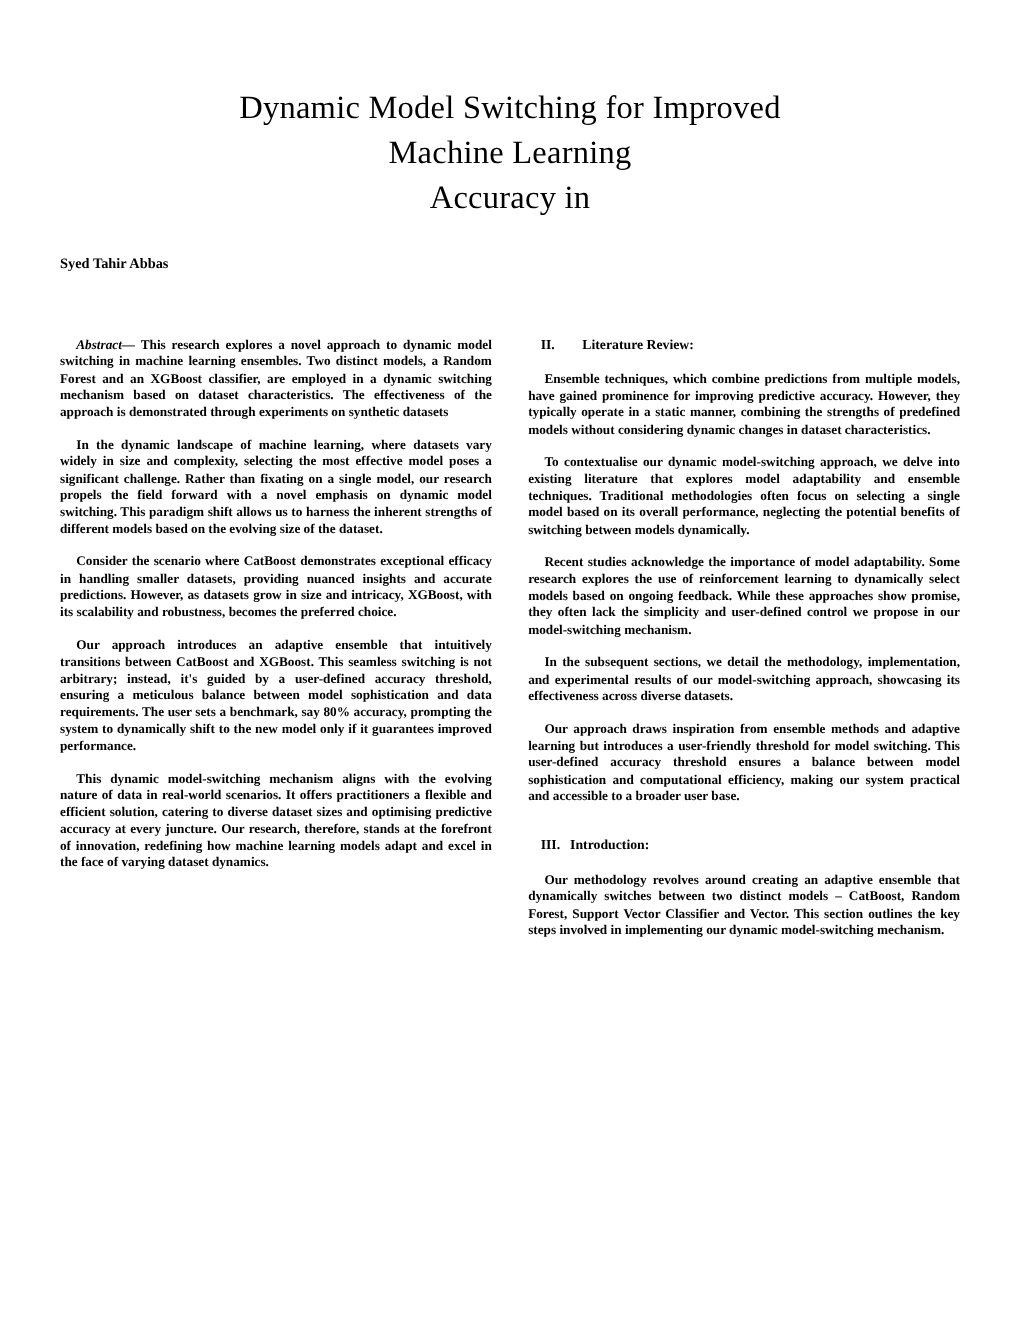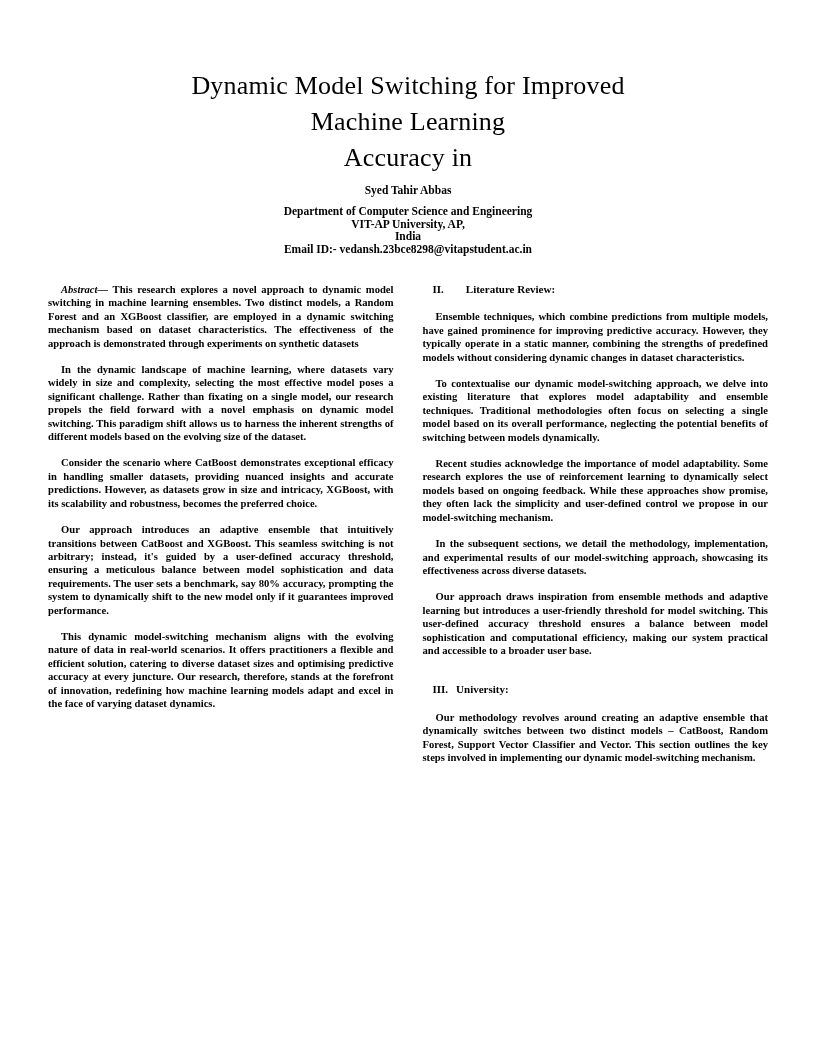--- a/index.html
+++ b/index.html
@@ -12,28 +12,28 @@
     overflow: hidden;
   }
   h1.title {
     margin: 0; padding: 0;
     font-size: 26px; font-weight: 400;
     line-height: 36px; text-align: center;
     letter-spacing: 0.2px;
   }
   .tline { display: block; }
   .author-name {
-    margin-top: 7px; text-align: center;
+    margin-top: 28px; text-align: left;
     font-weight: bold; font-size: 11.5px; line-height: 14px;
   }
   .affiliation {
     margin-top: 8px; text-align: center;
     font-weight: bold; font-size: 11.5px; line-height: 12.5px;
   }
-  .columns { display: flex; gap: 29px; margin-top: 28px; }
+  .columns { display: flex; gap: 29px; margin-top: 52px; }
   .col {
     width: 346px;
     font-size: 10.6px; line-height: 13.4px;
     font-weight: bold; text-align: justify;
   }
   p.para { margin: 0 0 13px 0; padding: 0; }
   p.indent { text-indent: 13px; }
   .lead-label { font-style: italic; }
   h2.sec {
     font-size: 11px; font-weight: bold;
@@ -52,26 +52,20 @@
 <div class="page">
 
   <h1 class="title">
     <span class="tline">Dynamic Model Switching for Improved</span>
     <span class="tline">Machine Learning</span>
     <span class="tline">Accuracy in</span>
   </h1>
 
   <div class="author-name">Syed Tahir Abbas</div>
 
-  <div class="affiliation">
-    <div>Department of Computer Science and Engineering</div>
-    <div>VIT-AP University, AP,</div>
-    <div>India</div>
-    <div>Email ID:- vedansh.23bce8298@vitapstudent.ac.in</div>
-  </div>
 
   <div class="columns">
 
     <div class="col">
       <p class="para indent"><span class="lead-label">Abstract—</span><span> This research explores a novel approach to dynamic model switching in machine learning ensembles. Two distinct models, a Random Forest and an XGBoost classifier, are employed in a dynamic switching mechanism based on dataset characteristics. The effectiveness of the approach is demonstrated through experiments on synthetic datasets</span></p>
 
 
 
       <p class="para indent">In the dynamic landscape of machine learning, where datasets vary widely in size and complexity, selecting the most effective model poses a significant challenge. Rather than fixating on a single model, our research propels the field forward with a novel emphasis on dynamic model switching. This paradigm shift allows us to harness the inherent strengths of different models based on the evolving size of the dataset.</p>
       <p class="para indent">Consider the scenario where CatBoost demonstrates exceptional efficacy in handling smaller datasets, providing nuanced insights and accurate predictions. However, as datasets grow in size and intricacy, XGBoost, with its scalability and robustness, becomes the preferred choice.</p>
@@ -81,19 +75,19 @@
 
     <div class="col">
       <h2 class="sec h-ii"><span class="num num-ii">II.</span><span>Literature Review:</span></h2>
 
       <p class="para indent">Ensemble techniques, which combine predictions from multiple models, have gained prominence for improving predictive accuracy. However, they typically operate in a static manner, combining the strengths of predefined models without considering dynamic changes in dataset characteristics.</p>
       <p class="para indent">To contextualise our dynamic model-switching approach, we delve into existing literature that explores model adaptability and ensemble techniques. Traditional methodologies often focus on selecting a single model based on its overall performance, neglecting the potential benefits of switching between models dynamically.</p>
       <p class="para indent">Recent studies acknowledge the importance of model adaptability. Some research explores the use of reinforcement learning to dynamically select models based on ongoing feedback. While these approaches show promise, they often lack the simplicity and user-defined control we propose in our model-switching mechanism.</p>
       <p class="para indent">In the subsequent sections, we detail the methodology, implementation, and experimental results of our model-switching approach, showcasing its effectiveness across diverse datasets.</p>
       <p class="para indent">Our approach draws inspiration from ensemble methods and adaptive learning but introduces a user-friendly threshold for model switching. This user-defined accuracy threshold ensures a balance between model sophistication and computational efficiency, making our system practical and accessible to a broader user base.</p>
 
-      <h2 class="sec h-iii"><span class="num num-iii">III.</span><span>University:</span></h2>
+      <h2 class="sec h-iii"><span class="num num-iii">III.</span><span>Introduction:</span></h2>
 
       <p class="para indent">Our methodology revolves around creating an adaptive ensemble that dynamically switches between two distinct models – CatBoost, Random Forest, Support Vector Classifier and Vector. This section outlines the key steps involved in implementing our dynamic model-switching mechanism.</p>
     </div>
 
   </div>
 </div>
 
 </body></html>

